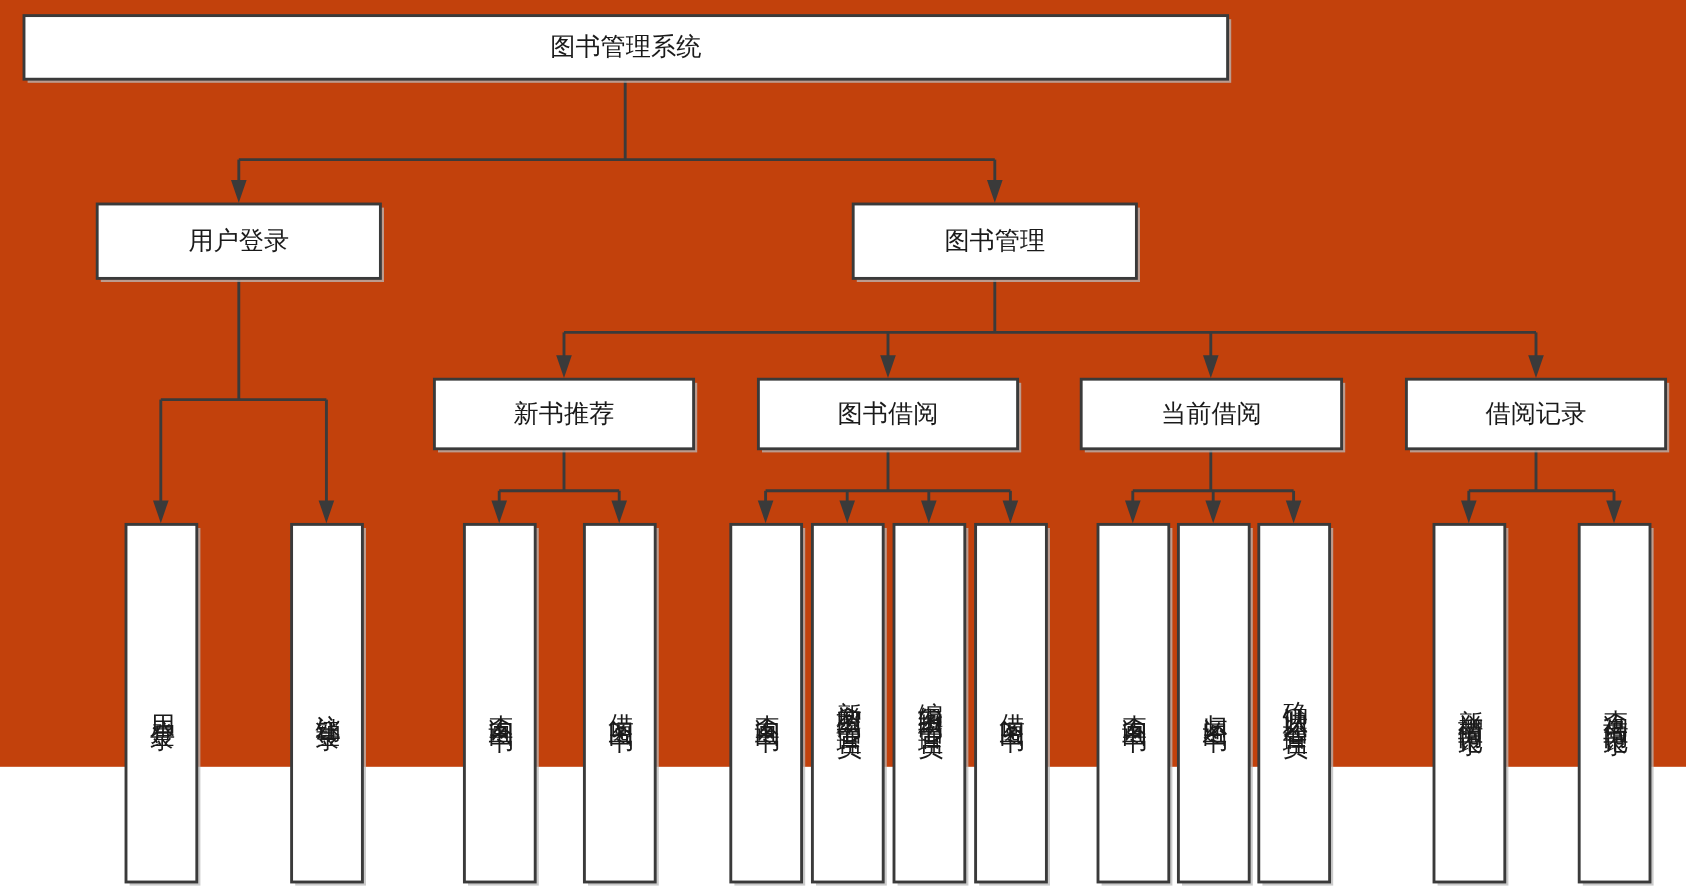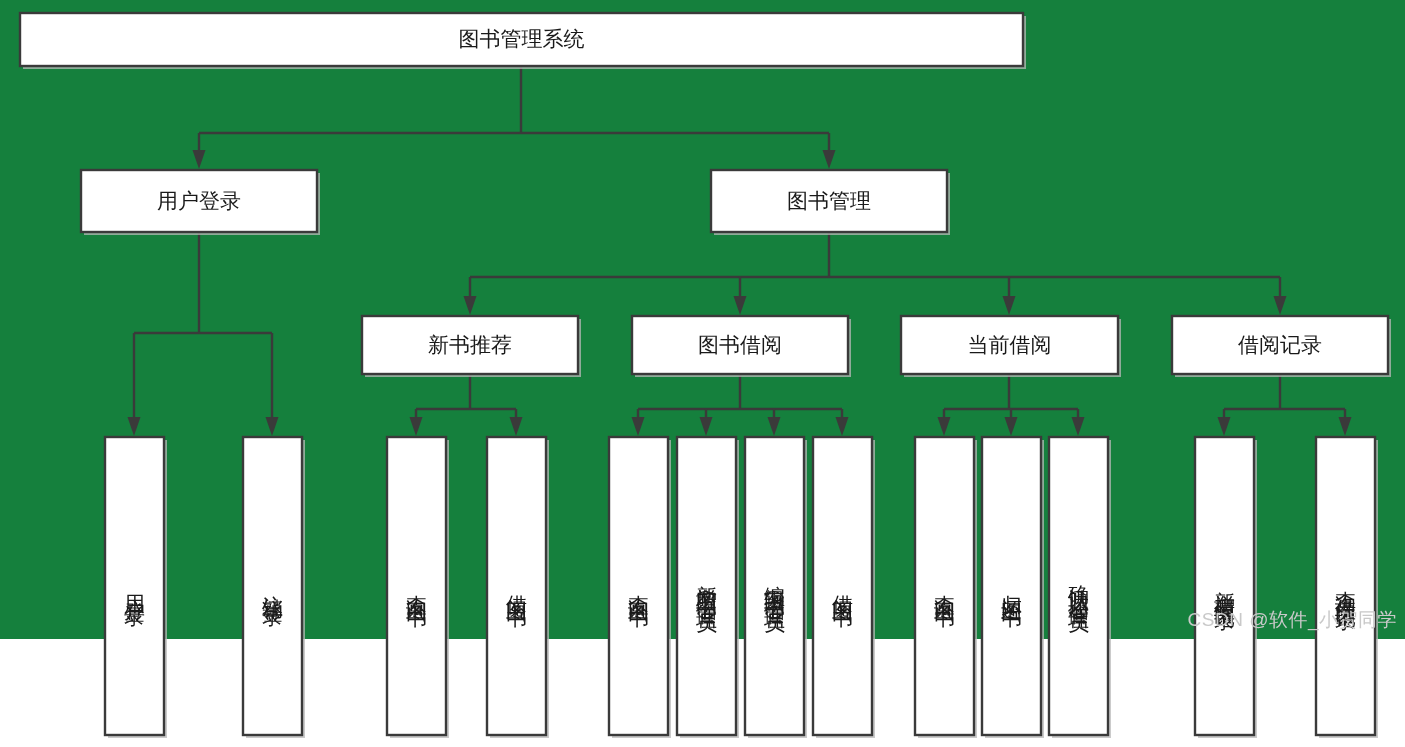--- a/index.html
+++ b/index.html
@@ -12,21 +12,21 @@
     width: 1405px;
     height: 747px;
     font-family: "Liberation Sans", "DejaVu Sans", sans-serif;
     overflow: hidden;
     position: relative;
   }
   #diagram-root {
     position: relative;
     width: 1405px;
     height: 639px;
-    background: #15803d;
+    background: #c2410c;
   }
   svg.diagram-canvas {
     position: absolute;
     left: 0;
     top: 0;
     width: 1405px;
     height: 747px;
     display: block;
   }
   .node-box {
@@ -293,15 +293,14 @@
         <span class="vlabel-text">确认归还（管理员）</span>
       </div>
       <div class="vlabel-wrap" style="left: 1195px; top: 437px; width: 59px; height: 298px; align-items: center;">
         <span class="vlabel-text">新增借阅记录</span>
       </div>
       <div class="vlabel-wrap" style="left: 1316px; top: 437px; width: 59px; height: 298px; align-items: center;">
         <span class="vlabel-text">查询借阅记录</span>
       </div>
     </div>
 
-  <div class="watermark">CSDN @软件_小贺同学</div>
 
 </div>
 
 </body></html>

